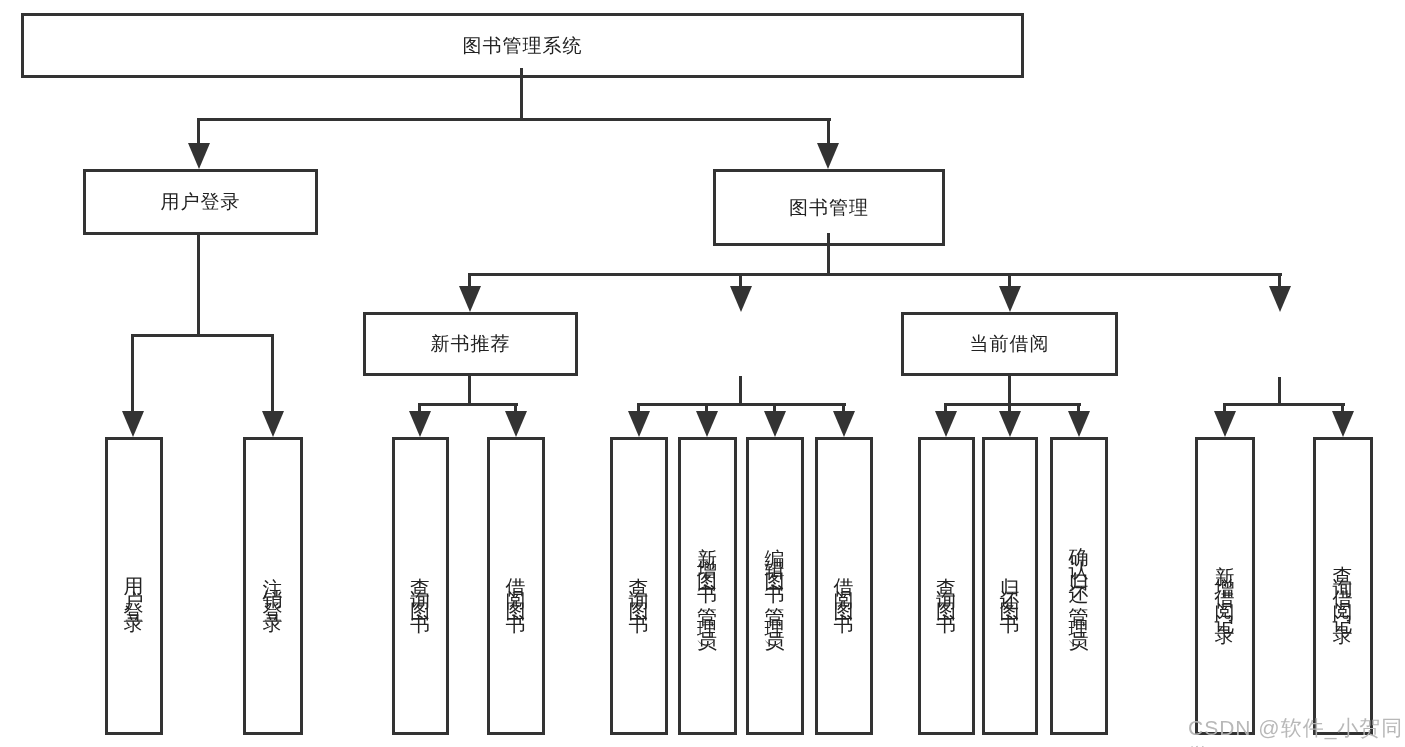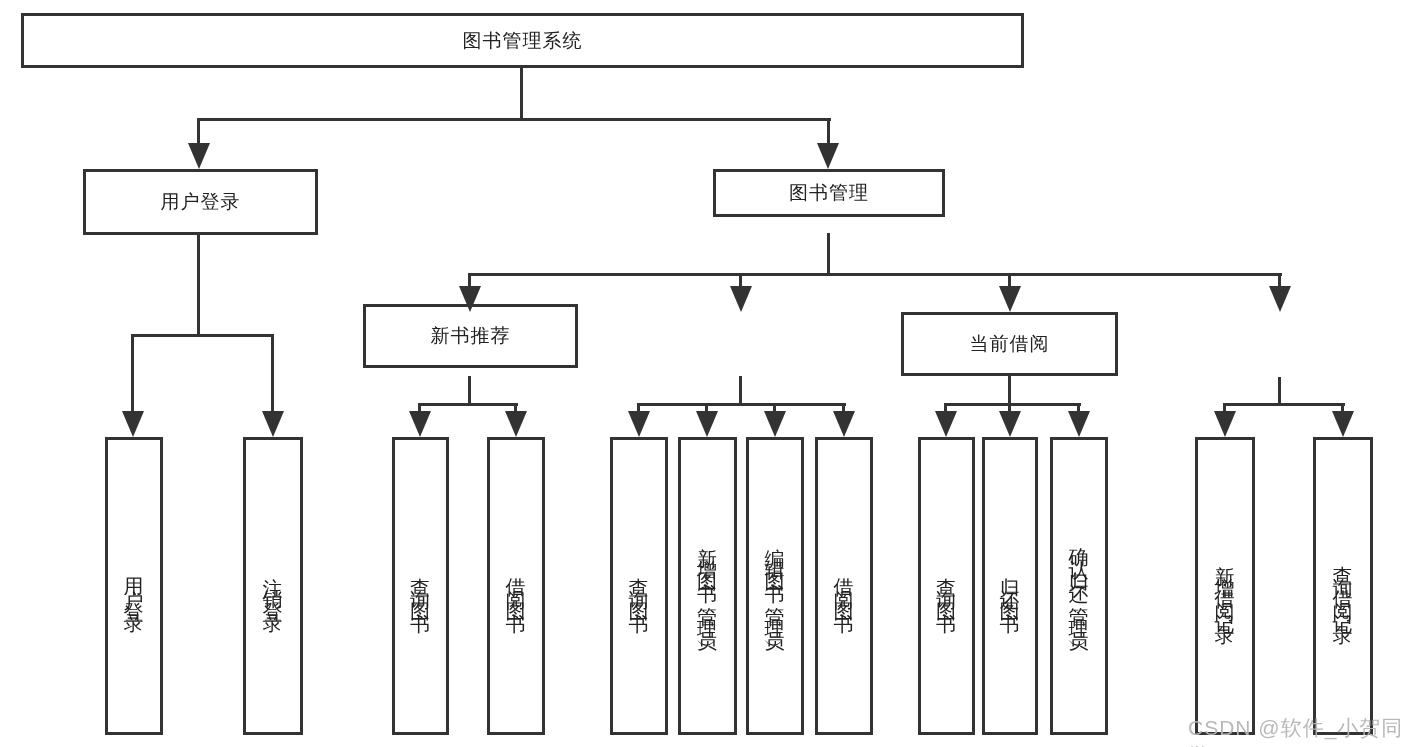--- a/index.html
+++ b/index.html
@@ -31,32 +31,32 @@
   .watermark {
     position:absolute; left:1188px; top:714px; z-index:10;
     color:#b5b5b5; font-size:21px; letter-spacing:1px; opacity:.95;
   }
 </style>
 </head>
 <body>
 
 <div class="canvas">
 
-  <div class="box" style="left:21px; top:13px; width:1003px; height:55px;">
+  <div class="box" style="left:21px; top:13px; width:1003px; height:65px;">
     <span>图书管理系统</span>
   </div>
 
   <div class="box" style="left:83px; top:169px; width:235px; height:66px;">
     <span>用户登录</span>
   </div>
-  <div class="box" style="left:713px; top:169px; width:232px; height:48px;text-align:right;">
+  <div class="box" style="left:713px; top:169px; width:232px; height:77px;text-align:right;">
     <span>图书管理</span>
   </div>
 
-  <div class="box" style="left:363px; top:304px; width:215px; height:64px;">
+  <div class="box" style="left:363px; top:312px; width:215px; height:64px;">
     <span>新书推荐</span>
   </div>
   <div class="box" style="left:901px; top:312px; width:217px; height:64px;">
     <span>当前借阅</span>
   </div>
 
   <div class="box leaf" style="left:105px; top:437px; width:58px; height:298px;">
     <span class="vtext">用户登录</span>
   </div>
   <div class="box leaf" style="left:243px; top:437px; width:60px; height:298px;">

